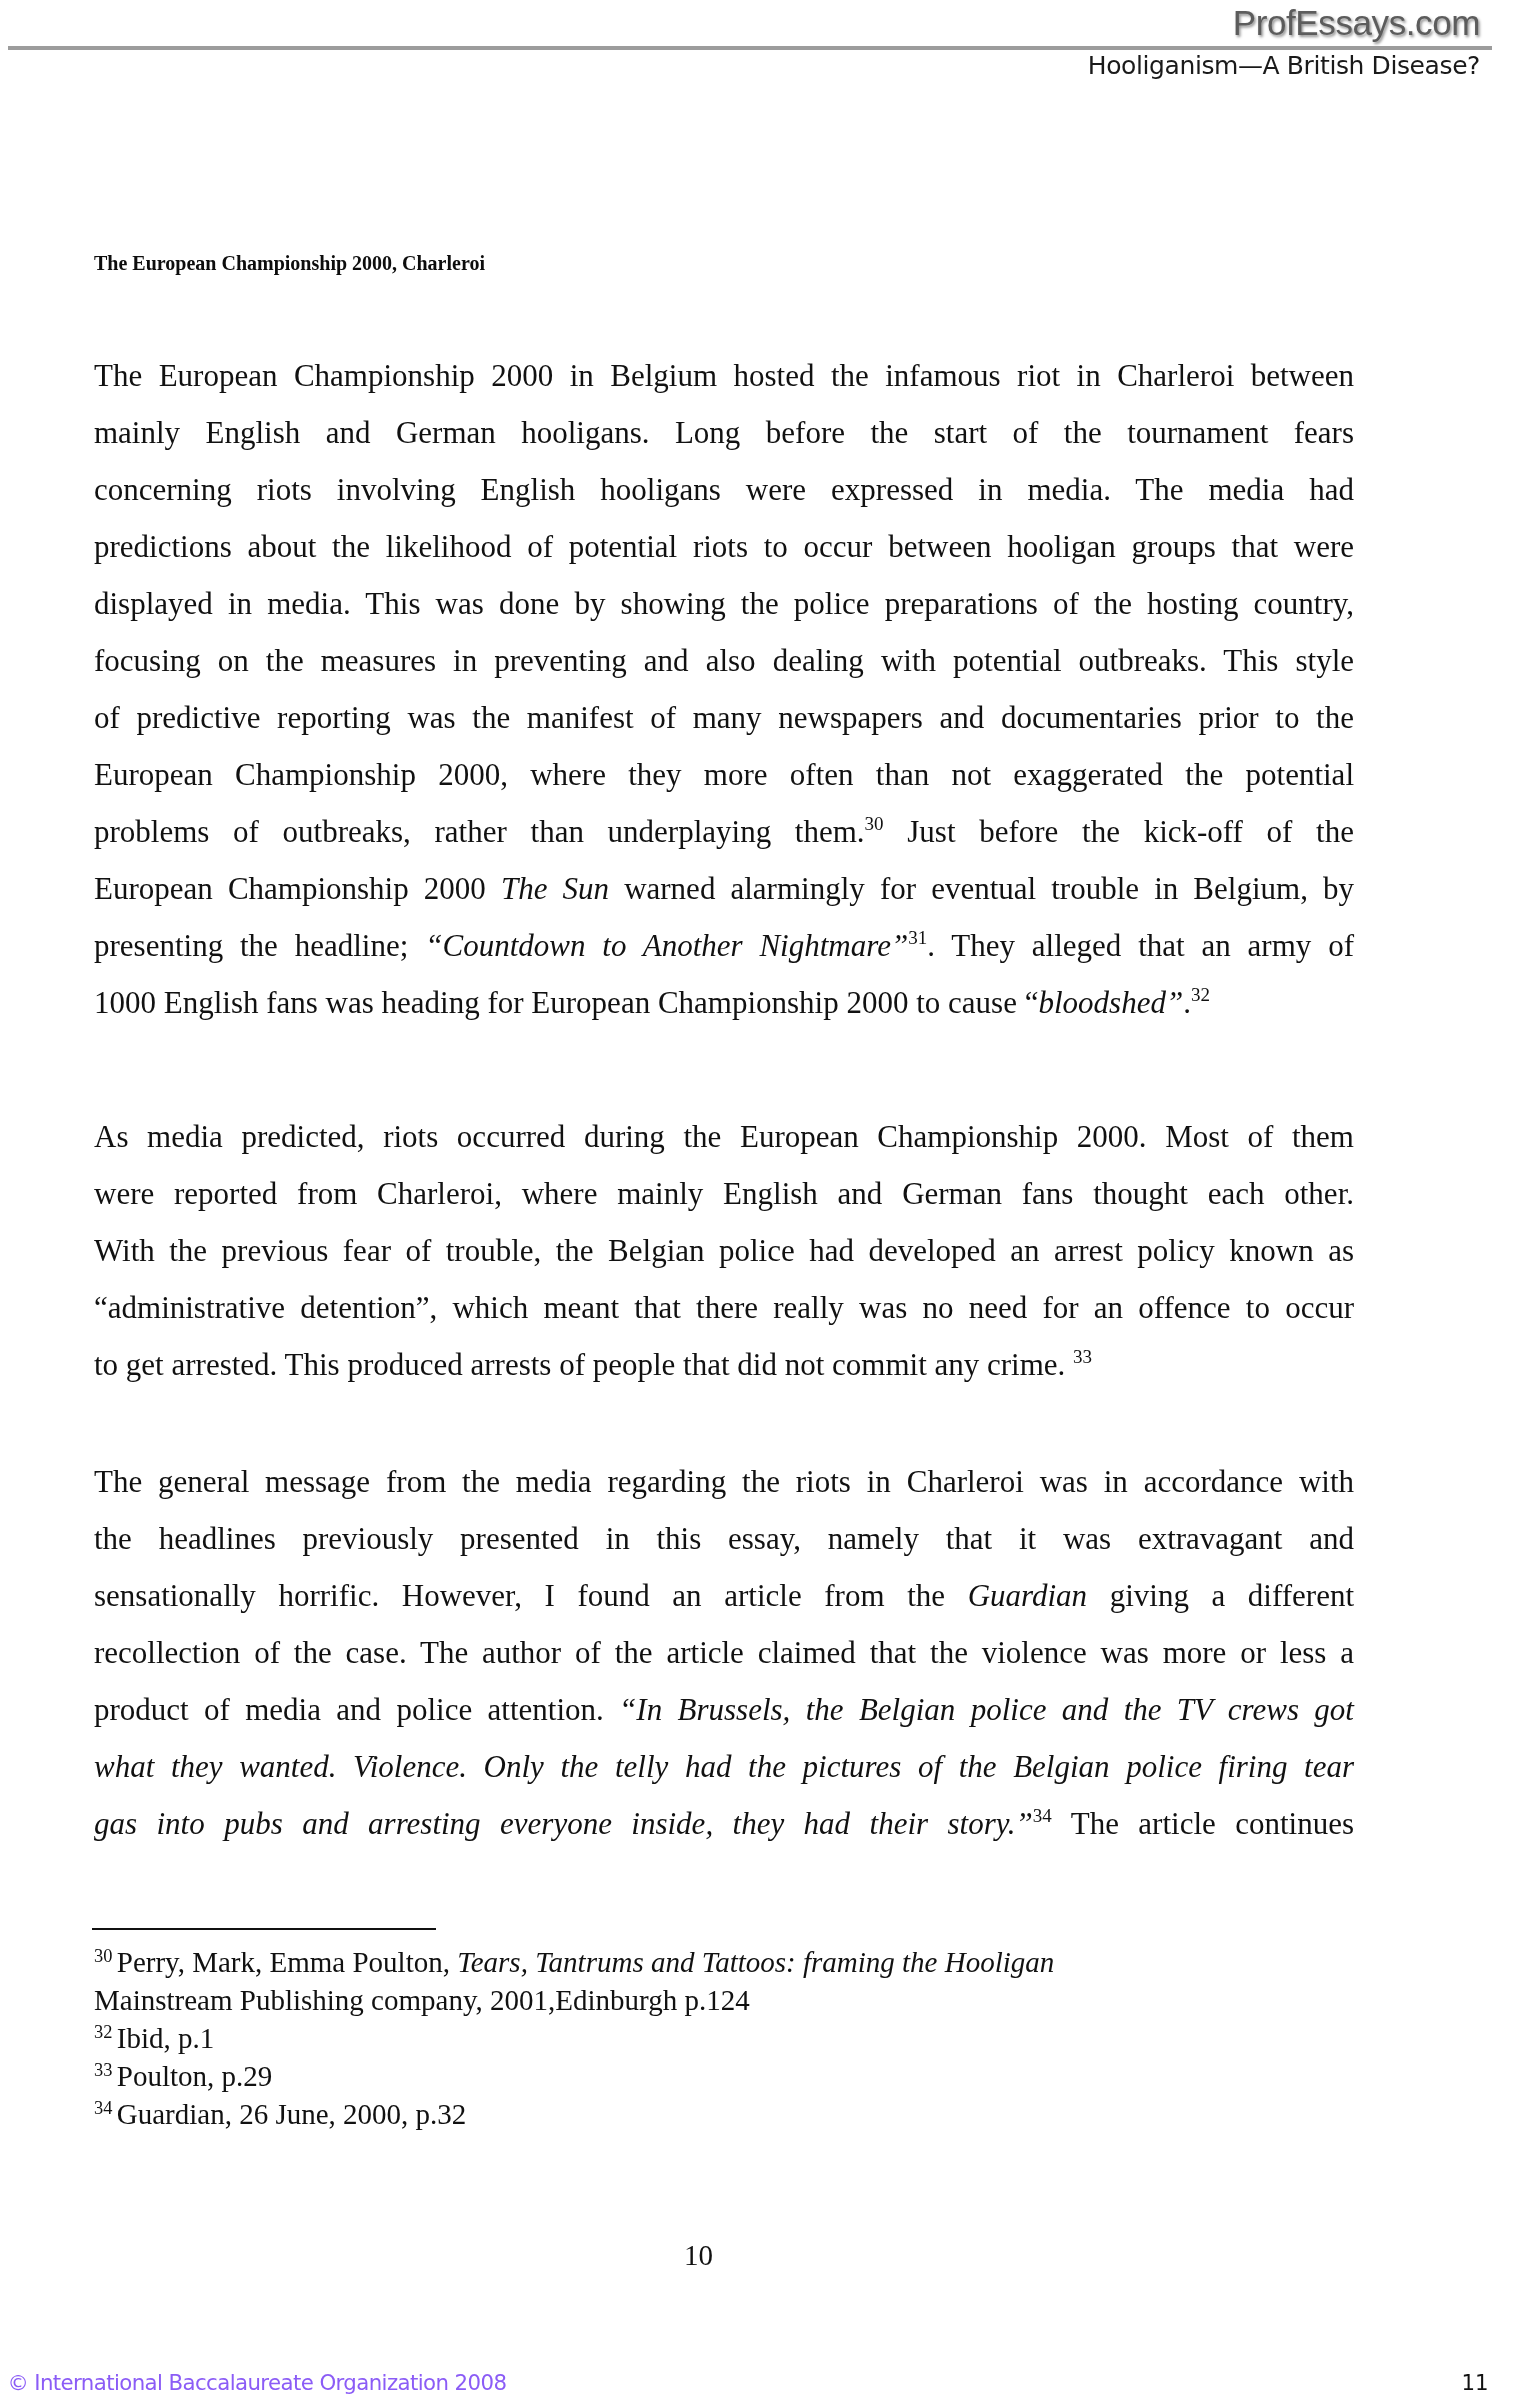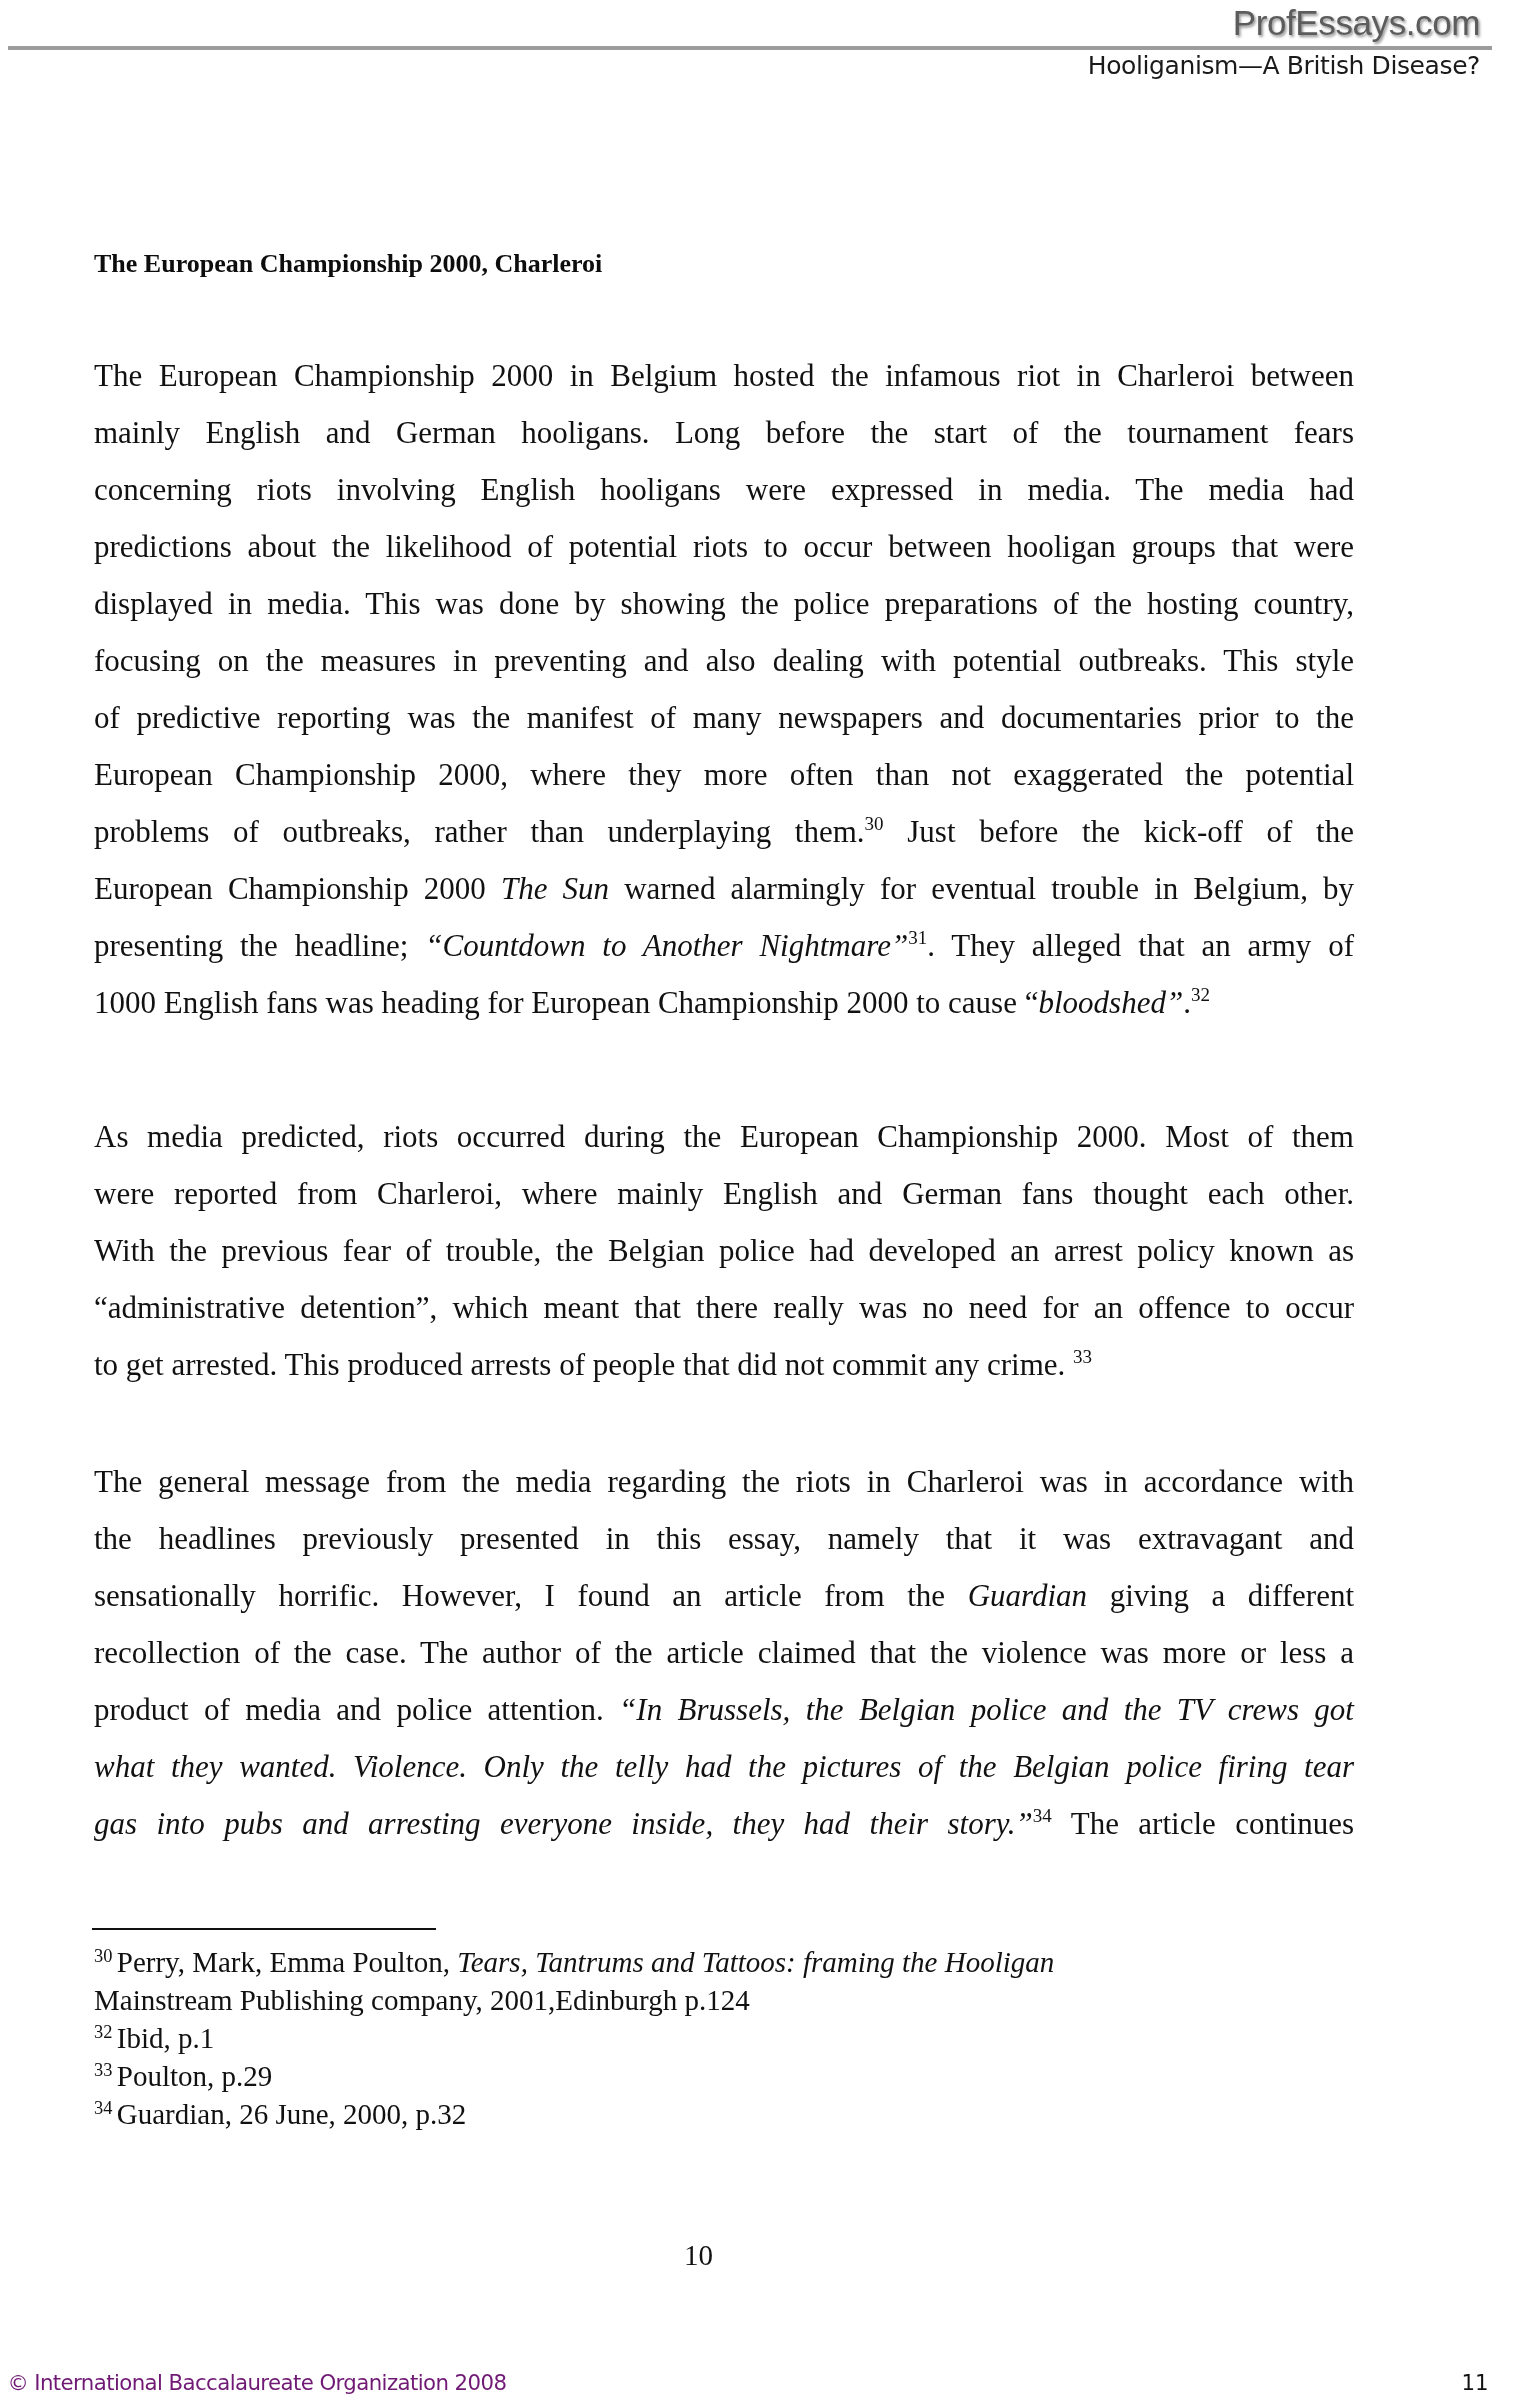--- a/index.html
+++ b/index.html
@@ -42,21 +42,21 @@
       line-height: 32px;
       color: #1a1a1a;
       letter-spacing: -0.4px;
     }
     .section-heading {
       position: absolute;
       left: 94px;
       top: 245px;
       font-family: "Liberation Serif", serif;
       font-weight: bold;
-      font-size: 26px;
+      font-size: 20px;
       line-height: 37px;
       color: #0d0d0d;
       margin: 0;
     }
     .body-text {
       position: absolute;
       left: 94px;
       width: 1260px;
       font-family: "Liberation Serif", serif;
       font-size: 31px;
@@ -133,21 +133,21 @@
       text-align: center;
     }
     .footer-copyright {
       position: absolute;
       left: 7.4px;
       top: 2368px;
       font-family: "DejaVu Sans", sans-serif;
       font-size: 21.3px;
       line-height: 29px;
       letter-spacing: -0.6px;
-      color: #701a75;
+      color: #8b5cf6;
     }
     .footer-page {
       position: absolute;
       right: 26.5px;
       top: 2368px;
       font-family: "DejaVu Sans", sans-serif;
       font-size: 21.3px;
       line-height: 29px;
       color: #111111;
     }

